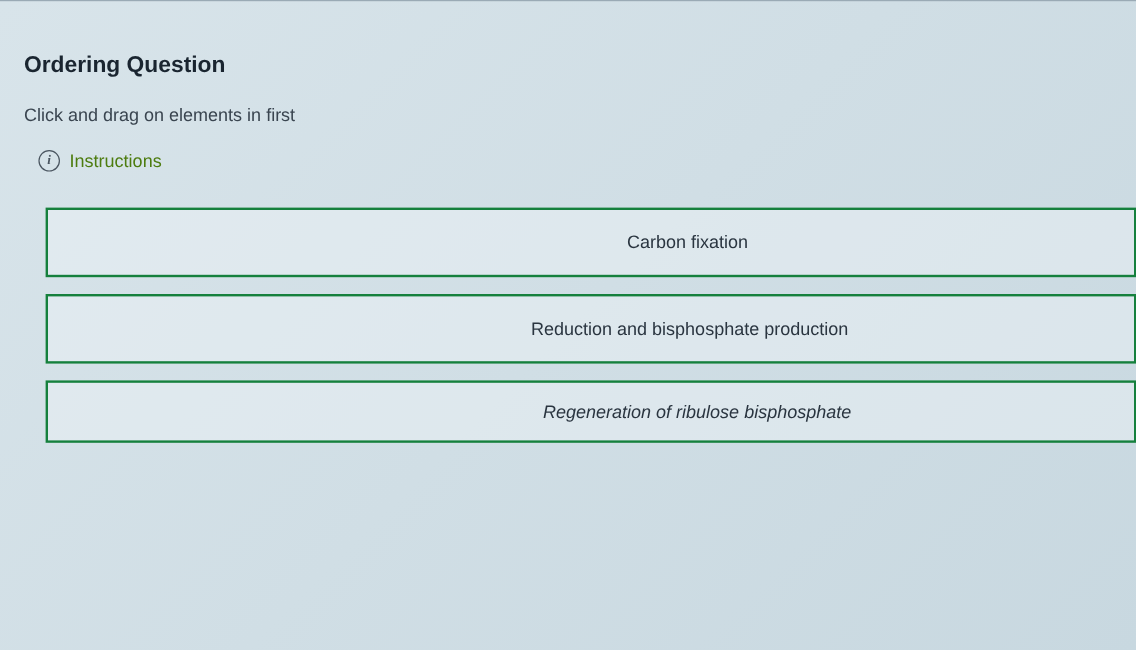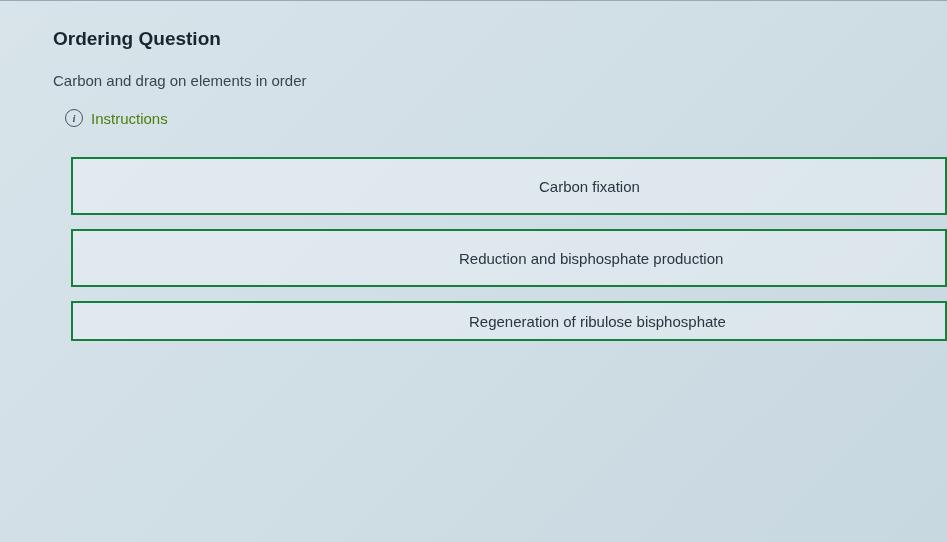--- a/index.html
+++ b/index.html
@@ -9,22 +9,21 @@
     }
     body {
       font-family: -apple-system, BlinkMacSystemFont, "Segoe UI", Helvetica, Arial, sans-serif;
       background: linear-gradient(135deg, #d8e4ea 0%, #c8d8e0 100%);
       width: 947px;
       height: 542px;
       overflow: hidden;
       color: #2a3540;
     }
     .container {
-      padding: 28px 0 0 20px;
-      margin-left: 33px;
+      padding: 44px 0 0 20px;
     }
     .question-type {
       font-size: 19px;
       font-weight: 700;
       color: #1a2530;
       margin-bottom: 22px;
     }
     .instruction-hint {
       font-size: 15px;
       color: #3a4550;
@@ -70,21 +69,22 @@
       border: 2px solid #15803d;
       background: rgba(235, 242, 246, 0.5);
       height: 58px;
       display: flex;
       align-items: center;
       cursor: grab;
       position: relative;
       width: 100%;
     }
     .drag-item:nth-child(3) {
-      height: 40px;
+      height: 52px;
+      font-style: italic;
     }
     .drag-item-label {
       position: absolute;
       left: 50%;
       font-size: 15px;
       color: #2a3540;
       white-space: nowrap;
     }
     .top-divider {
       position: absolute;
@@ -95,21 +95,21 @@
       background: #9aaab5;
     }
   </style>
 </head>
 <body>
 
 <div class="top-divider"></div>
 
 <div class="container">
   <div class="question-type">Ordering Question</div>
-  <div class="instruction-hint">Carbon and drag on elements in order</div>
+  <div class="instruction-hint">Click and drag on elements in first</div>
 
   <div class="instructions-row">
     <span class="info-icon">i</span>
     <span class="instructions-label">Instructions</span>
   </div>
 
   <div class="items-wrap">
     <div class="drag-item">
       <span class="drag-item-label" style="transform: translateX(30px);">Carbon fixation</span>
     </div>

